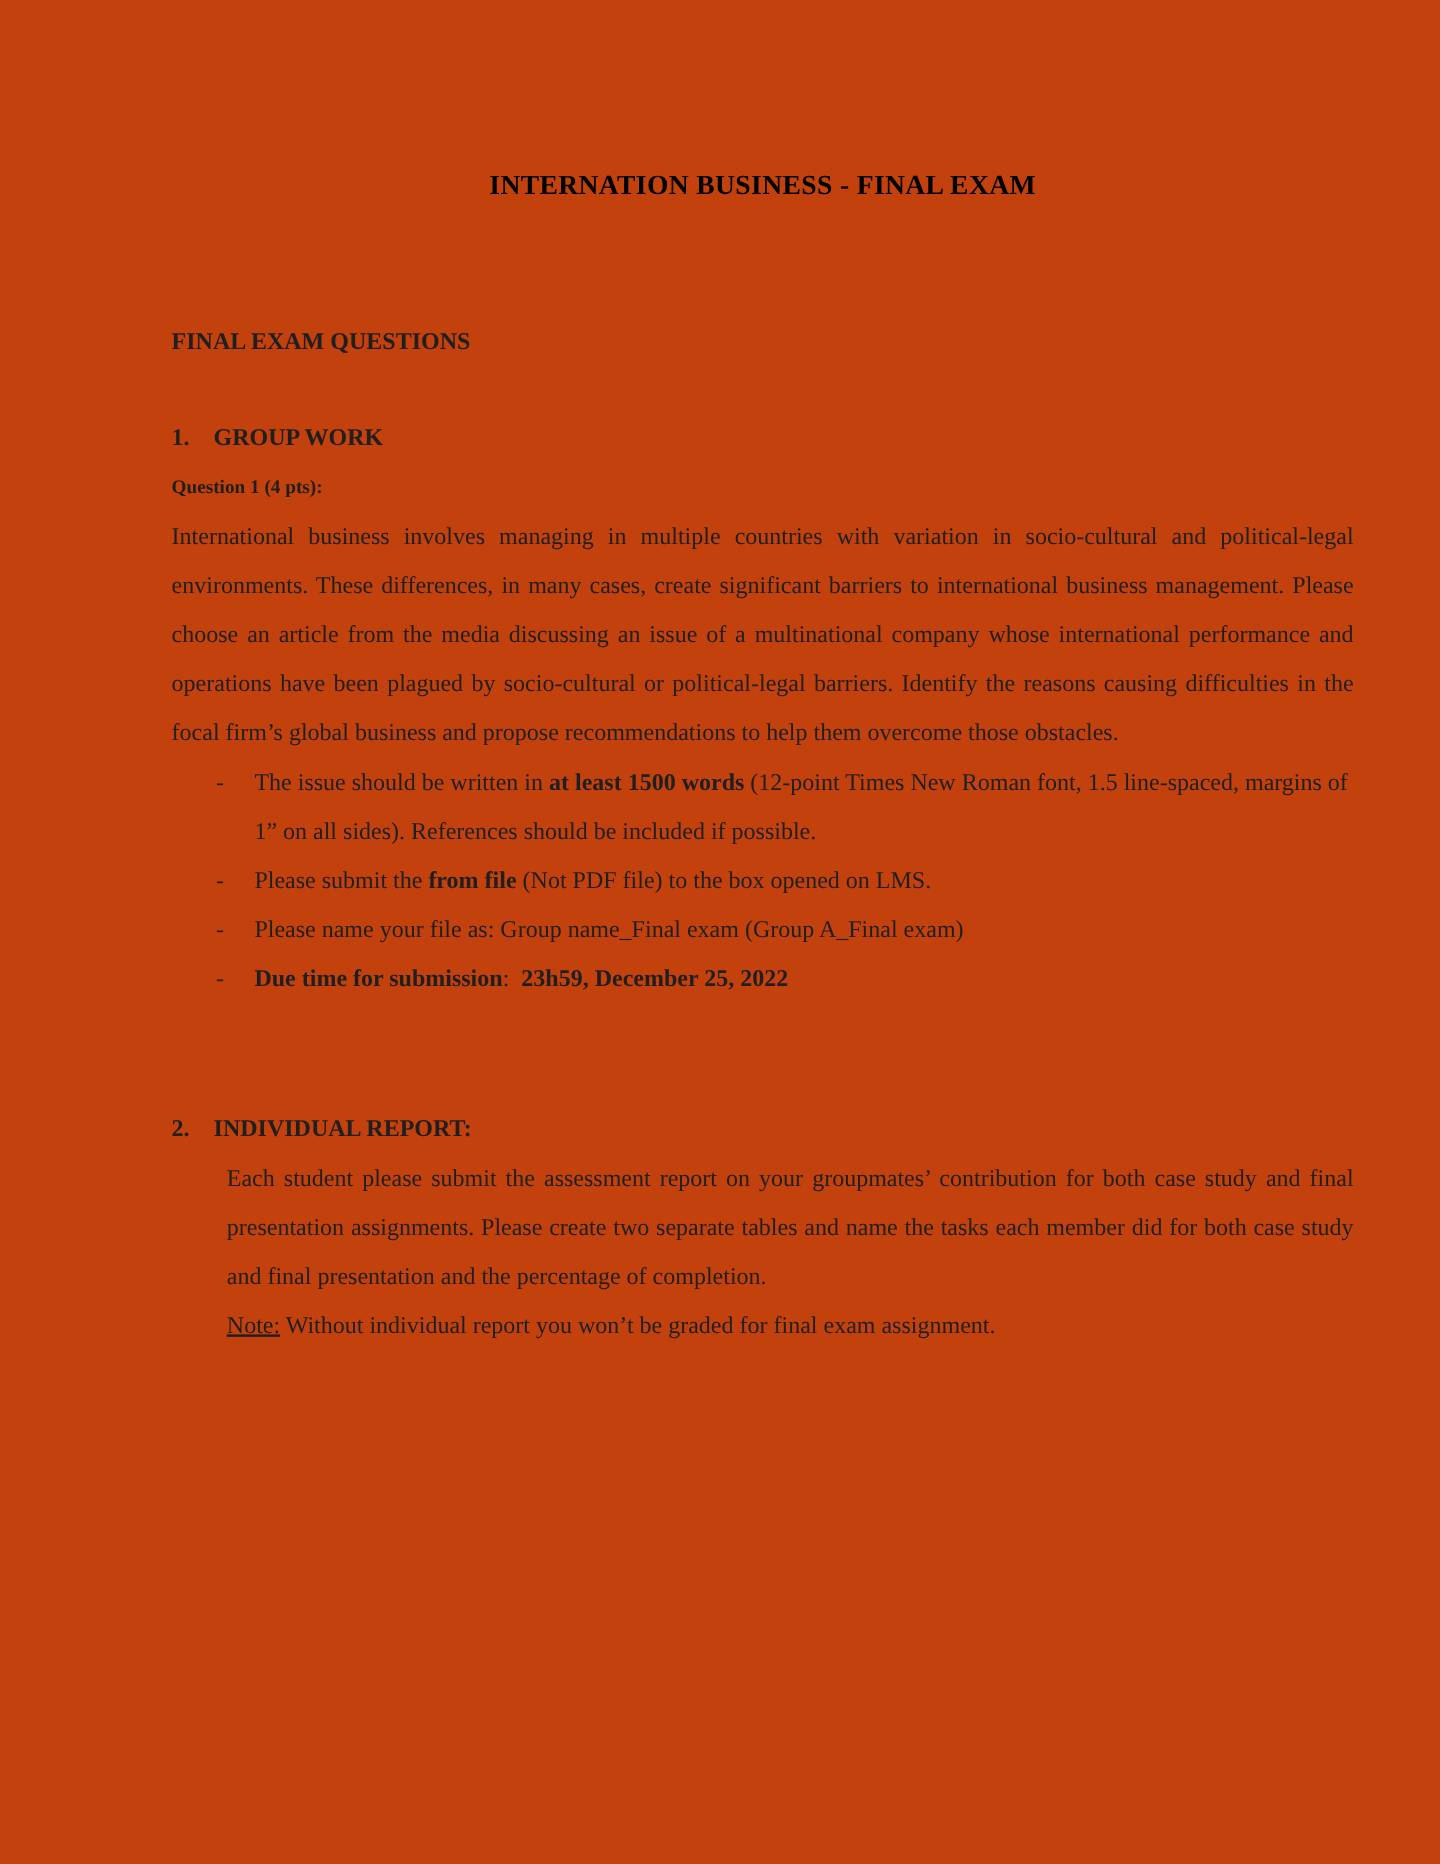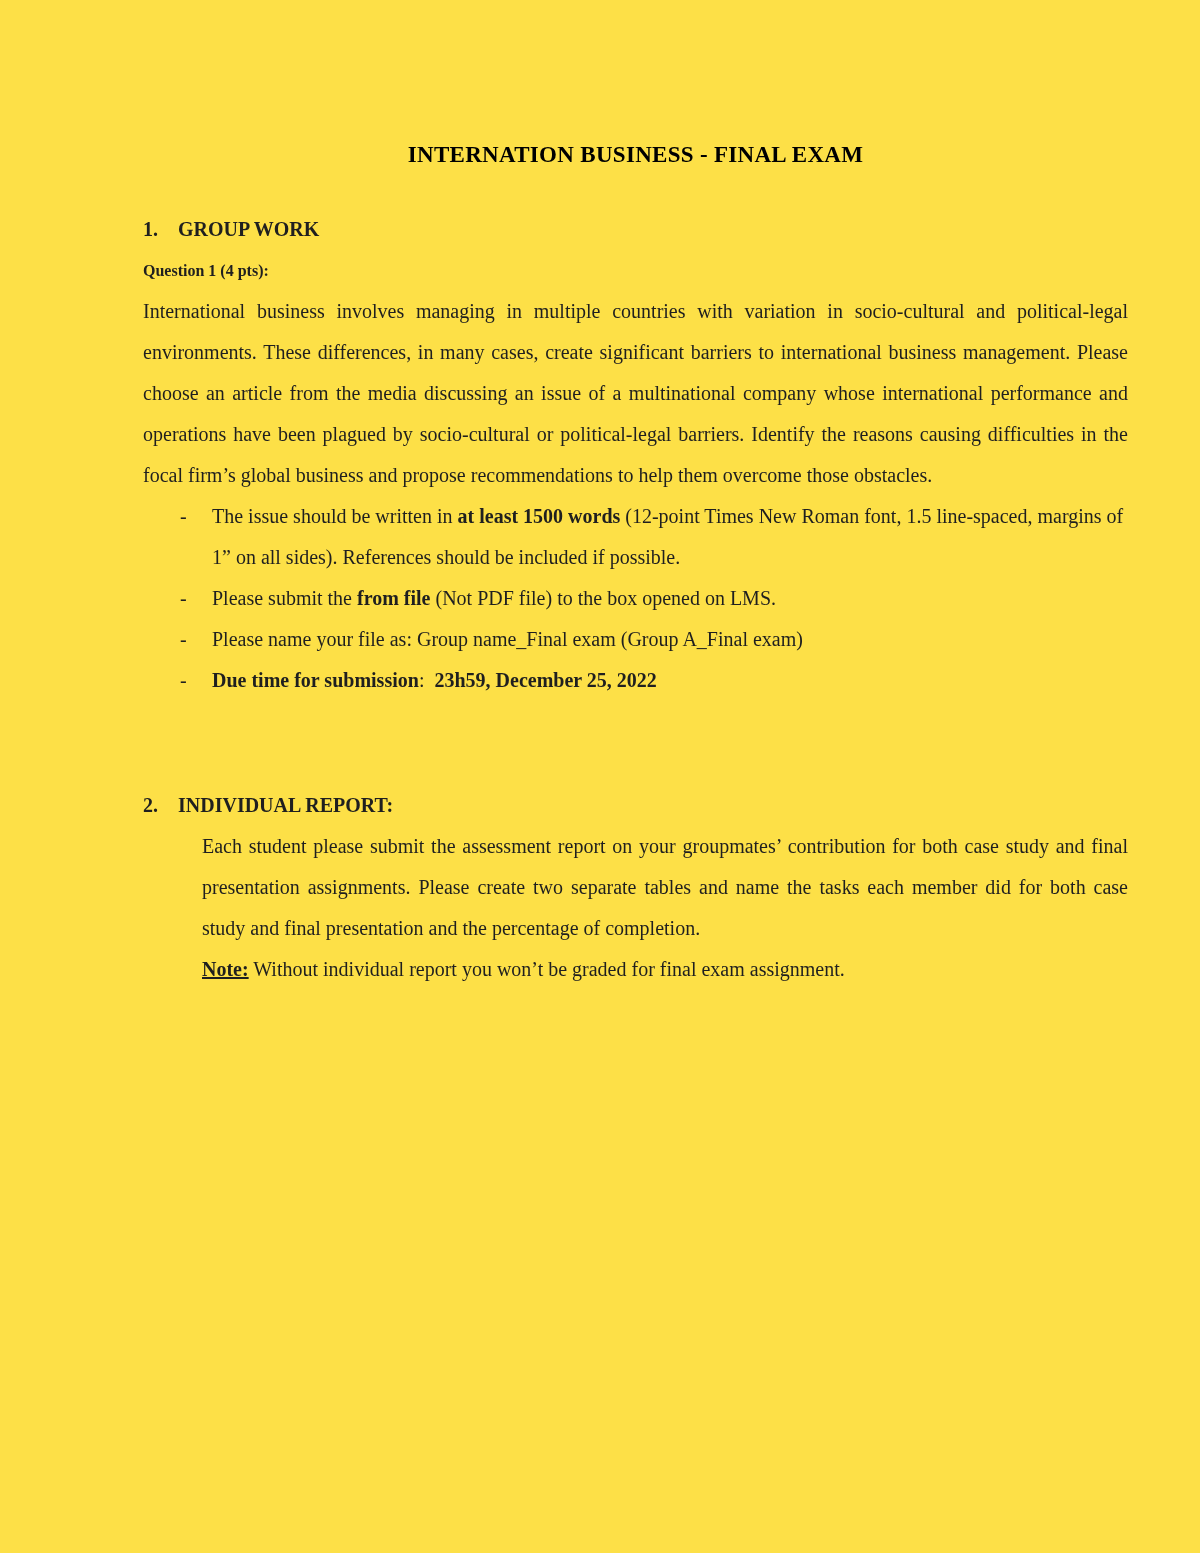--- a/index.html
+++ b/index.html
@@ -4,21 +4,21 @@
 <style>
   html, body {
     margin: 0;
     padding: 0;
     background: #ffffff;
   }
   .page {
     position: relative;
     width: 1200px;
     height: 1553px;
-    background: #fde047;
+    background: #c2410c;
     font-family: "Liberation Serif", "DejaVu Serif", serif;
     color: #1f1f1f;
     overflow: hidden;
     box-sizing: border-box;
     padding: 140px 72px 0 143px;
   }
   .doc-title {
     font-size: 23px;
     font-weight: bold;
     text-align: center;
@@ -75,35 +75,36 @@
     flex: 0 0 32px;
     width: 32px;
     padding-left: 37px;
     box-sizing: content-box;
   }
   .bullet-row .bullet-content {
     flex: 1;
     text-align: left;
   }
   .bold { font-weight: bold; }
-  .bold-underline { font-weight: bold; text-decoration: underline; }
+  .bold-underline { font-weight: normal; text-decoration: underline; }
   .individual-heading {
     margin-top: 84px;
   }
   .indented-block {
-    margin-left: 59px;
+    margin-left: 46px;
   }
 </style>
 </head>
 <body>
 
 <div class="page">
 
   <h1 class="doc-title">INTERNATION BUSINESS - FINAL EXAM</h1>
 
+  <p class="section-heading">FINAL EXAM QUESTIONS</p>
 
   <div class="numbered-heading">
     <span class="num">1.</span>
     <span>GROUP WORK</span>
   </div>
 
   <p class="q-label">Question 1 (4 pts):</p>
 
 
 

